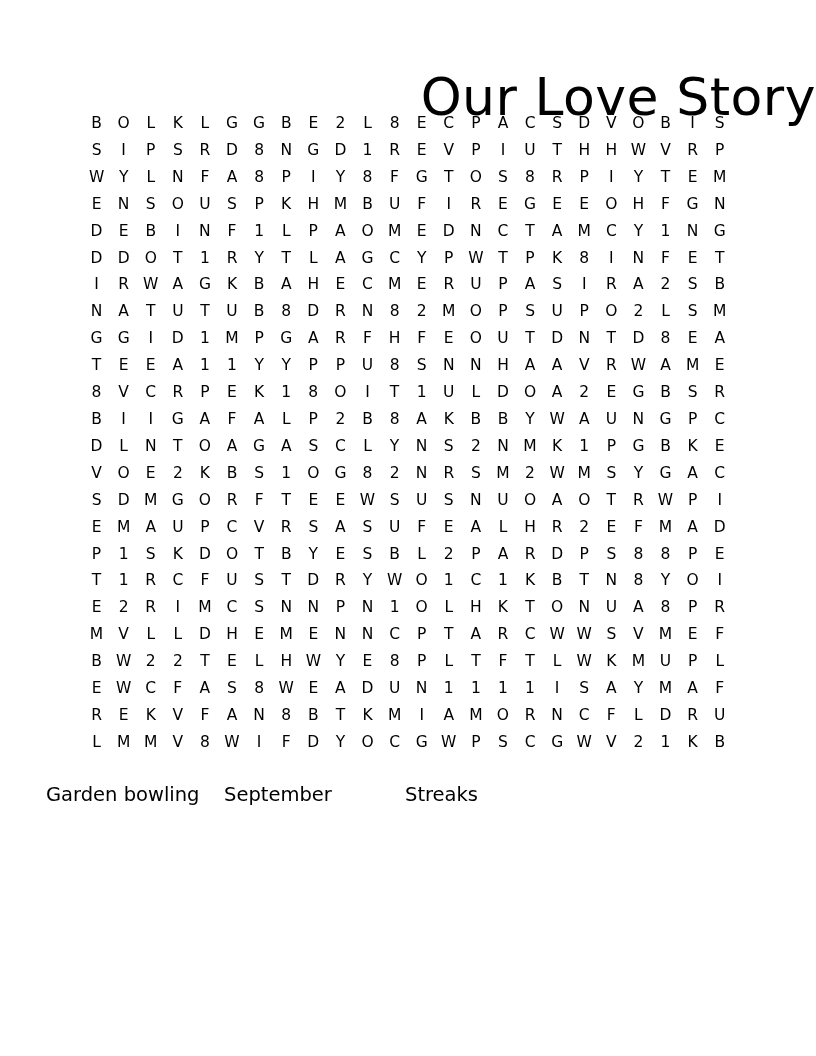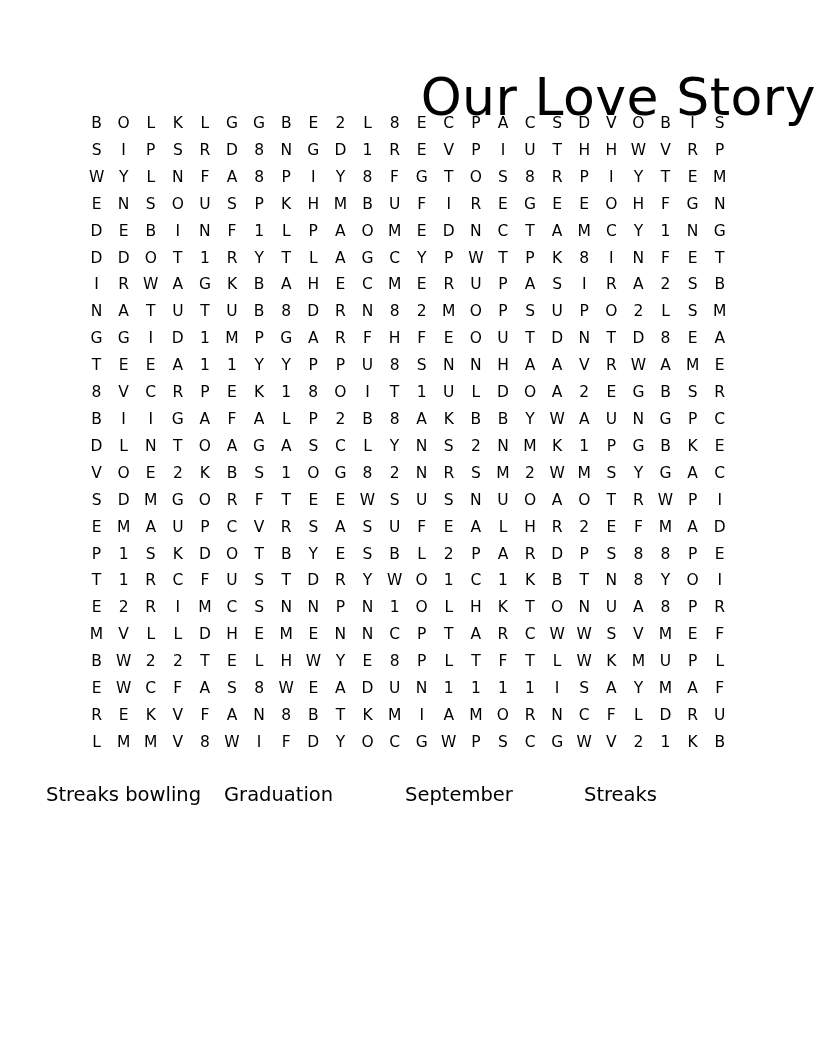--- a/index.html
+++ b/index.html
@@ -721,19 +721,18 @@
             <td>2</td>
             <td>1</td>
             <td>K</td>
             <td>B</td>
           </tr>
         </tbody>
     </table>
   </div>
 
   <div class="word-list">
-      <div class="word-item">Streaks bowling</div>
-      <div class="word-item">Graduation</div>
+      <div class="word-item">Garden bowling</div>
       <div class="word-item">September</div>
       <div class="word-item">Streaks</div>
     </div>
 
 </div>
 
 </body></html>

